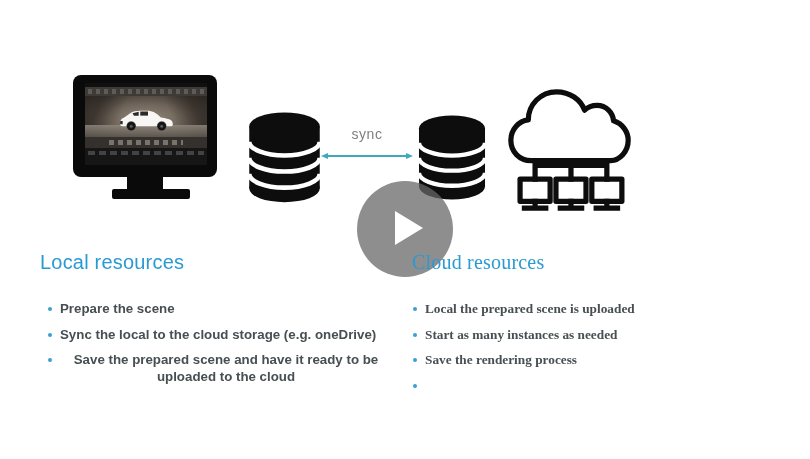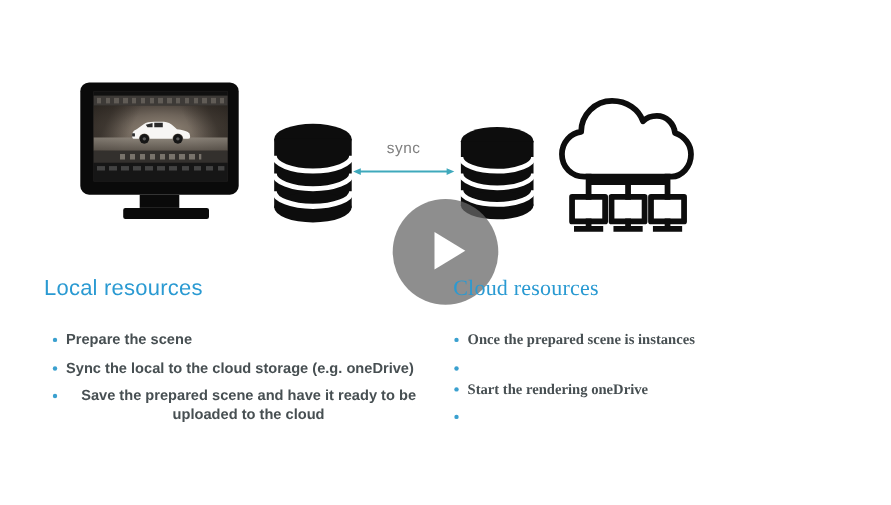--- a/index.html
+++ b/index.html
@@ -163,28 +163,29 @@
           <span>Save the prepared scene and have it ready to be uploaded to the cloud</span>
         </li>
     </ul>
   </div>
 
   <div class="section section-cloud">
     <h2>Cloud resources</h2>
     <ul class="bullet-list">
       <li>
           <span class="dot"></span>
-          <span>Once the prepared scene is instances</span>
+          <span>Local the prepared scene is uploaded</span>
         </li>
       <li>
           <span class="dot"></span>
+          <span>Start as many instances as needed</span>
         </li>
       <li>
           <span class="dot"></span>
-          <span>Start the rendering oneDrive</span>
+          <span>Save the rendering process</span>
         </li>
       <li>
           <span class="dot"></span>
         </li>
     </ul>
   </div>
 
 </div>
 
 </body></html>

